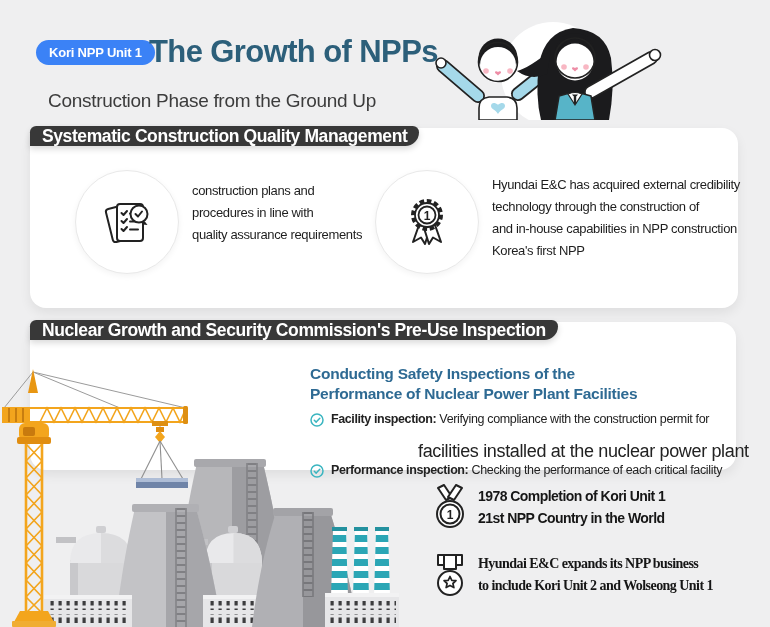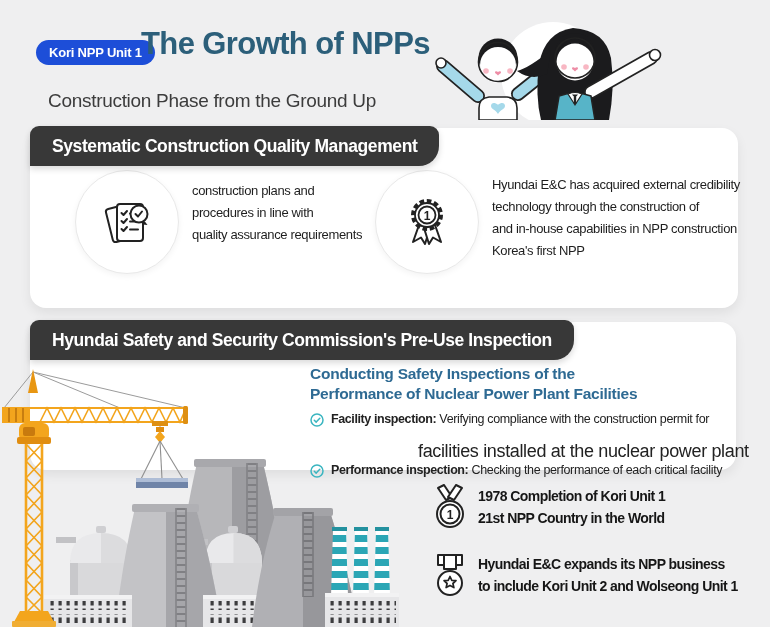--- a/index.html
+++ b/index.html
@@ -6,45 +6,45 @@
   body{
     width:770px;height:627px;position:relative;overflow:hidden;
     background:#efeff0;
     font-family:"Liberation Sans","DejaVu Sans",sans-serif;
     color:#1f1f1f;
   }
   .abs{position:absolute;}
 
   
   .badge{
-    left:36px;top:40px;background:#1d4ed8;color:#fff;
+    left:36px;top:40px;background:#3b82f6;color:#fff;
     font-size:13px;font-weight:bold;padding:5px 13px;border-radius:15px;
     letter-spacing:-0.2px;white-space:nowrap;
   }
   .title{
-    left:141px;top:26px;margin:0;font-size:31px;font-weight:bold;
+    left:141px;top:26px;margin:8px;font-size:31px;font-weight:bold;
     color:#2c5f7a;letter-spacing:-0.6px;white-space:nowrap;
   }
   .subtitle{
     left:36px;top:78px;margin:12px;font-size:19px;color:#3c3c3c;
     letter-spacing:-0.3px;white-space:nowrap;
   }
   .characters{left:423px;top:12px;}
 
   
   .card{
     background:#fff;border-radius:16px;
     box-shadow:0 5px 12px rgba(0,0,0,0.07);
   }
   .card1{left:30px;top:128px;width:708px;height:180px;}
   .card2{left:30px;top:322px;width:706px;height:148px;}
   .bar{
     background:#383838;color:#fff;font-weight:bold;font-size:17.5px;
-    letter-spacing:-0.4px;height:40px;display:inline-flex;align-items:center;
-    padding:0 22px;border-radius:9px 9px 20px 0;white-space:nowrap;z-index:4;
+    letter-spacing:-0.4px;height:20px;display:inline-flex;align-items:center;
+    padding:0 12px;border-radius:9px 9px 20px 0;white-space:nowrap;z-index:4;
     box-shadow:0 3px 6px rgba(0,0,0,0.15);
   }
   .bar1{left:30px;top:126px;}
   .bar2{left:30px;top:320px;}
 
   
   .icon-circle{
     width:102px;height:102px;border-radius:50%;background:#fff;
     border:1px solid #e9e9e9;box-shadow:0 2px 6px rgba(0,0,0,0.05);
     display:flex;align-items:center;justify-content:center;
@@ -60,21 +60,21 @@
   .s2 .hline{font-size:15.5px;font-weight:bold;color:#2e6a93;line-height:20px;letter-spacing:-0.25px;white-space:nowrap;}
   .bullets{margin-top:6px;}
   .brow{font-size:12.5px;line-height:19px;letter-spacing:-0.35px;color:#222;white-space:nowrap;display:flex;align-items:center;gap:7px;}
   .brow b{letter-spacing:-0.4px;}
   .bcont{font-size:18px;line-height:19px;letter-spacing:-0.35px;color:#222;white-space:nowrap;margin-left:108px;margin-top:13px;}
   .chk{flex:0 0 auto;display:inline-block;}
 
   
   .milestones{left:432px;top:484px;z-index:3;}
   .mrow{display:flex;gap:10px;align-items:center;}
-  .mrow + .mrow{margin-top:22px;}
+  .mrow + .mrow{margin-top:22px;font-family:Liberation Serif, serif;}
   .mlines{font-size:14px;font-weight:bold;line-height:22px;letter-spacing:-0.55px;color:#161616;white-space:nowrap;}
 
   
   .plant{left:0;top:355px;z-index:5;}
 </style>
 </head>
 <body>
 
 <span class="abs badge">Kori NPP Unit 1</span>
 <h1 class="abs title">The Growth of NPPs</h1>
@@ -153,21 +153,21 @@
   </svg>
 </div>
 <div class="abs itxt itxt2">
   <div>Hyundai E&amp;C has acquired external credibility</div>
   <div>technology through the construction of</div>
   <div>and in-house capabilities in NPP construction</div>
   <div>Korea's first NPP</div>
 </div>
 
 <section class="abs card card2"></section>
-<div class="abs bar bar2">Hyundai Safety and Security Commission's Pre-Use Inspection</div>
+<div class="abs bar bar2">Nuclear Growth and Security Commission's Pre-Use Inspection</div>
 
 <div class="abs s2">
   <div class="hline">Conducting Safety Inspections of the</div>
   <div class="hline">Performance of Nuclear Power Plant Facilities</div>
   <div class="bullets">
     <div class="brow">
       <svg class="chk" width="14" height="14" viewBox="0 0 14 14" fill="none" stroke="#3ab5c0" stroke-width="1.5" stroke-linecap="round" stroke-linejoin="round">
         <circle cx="7" cy="7" r="6"></circle>
           <path d="M4.3,7.2 L6.2,9.1 L9.8,5.3"></path>
       </svg>

